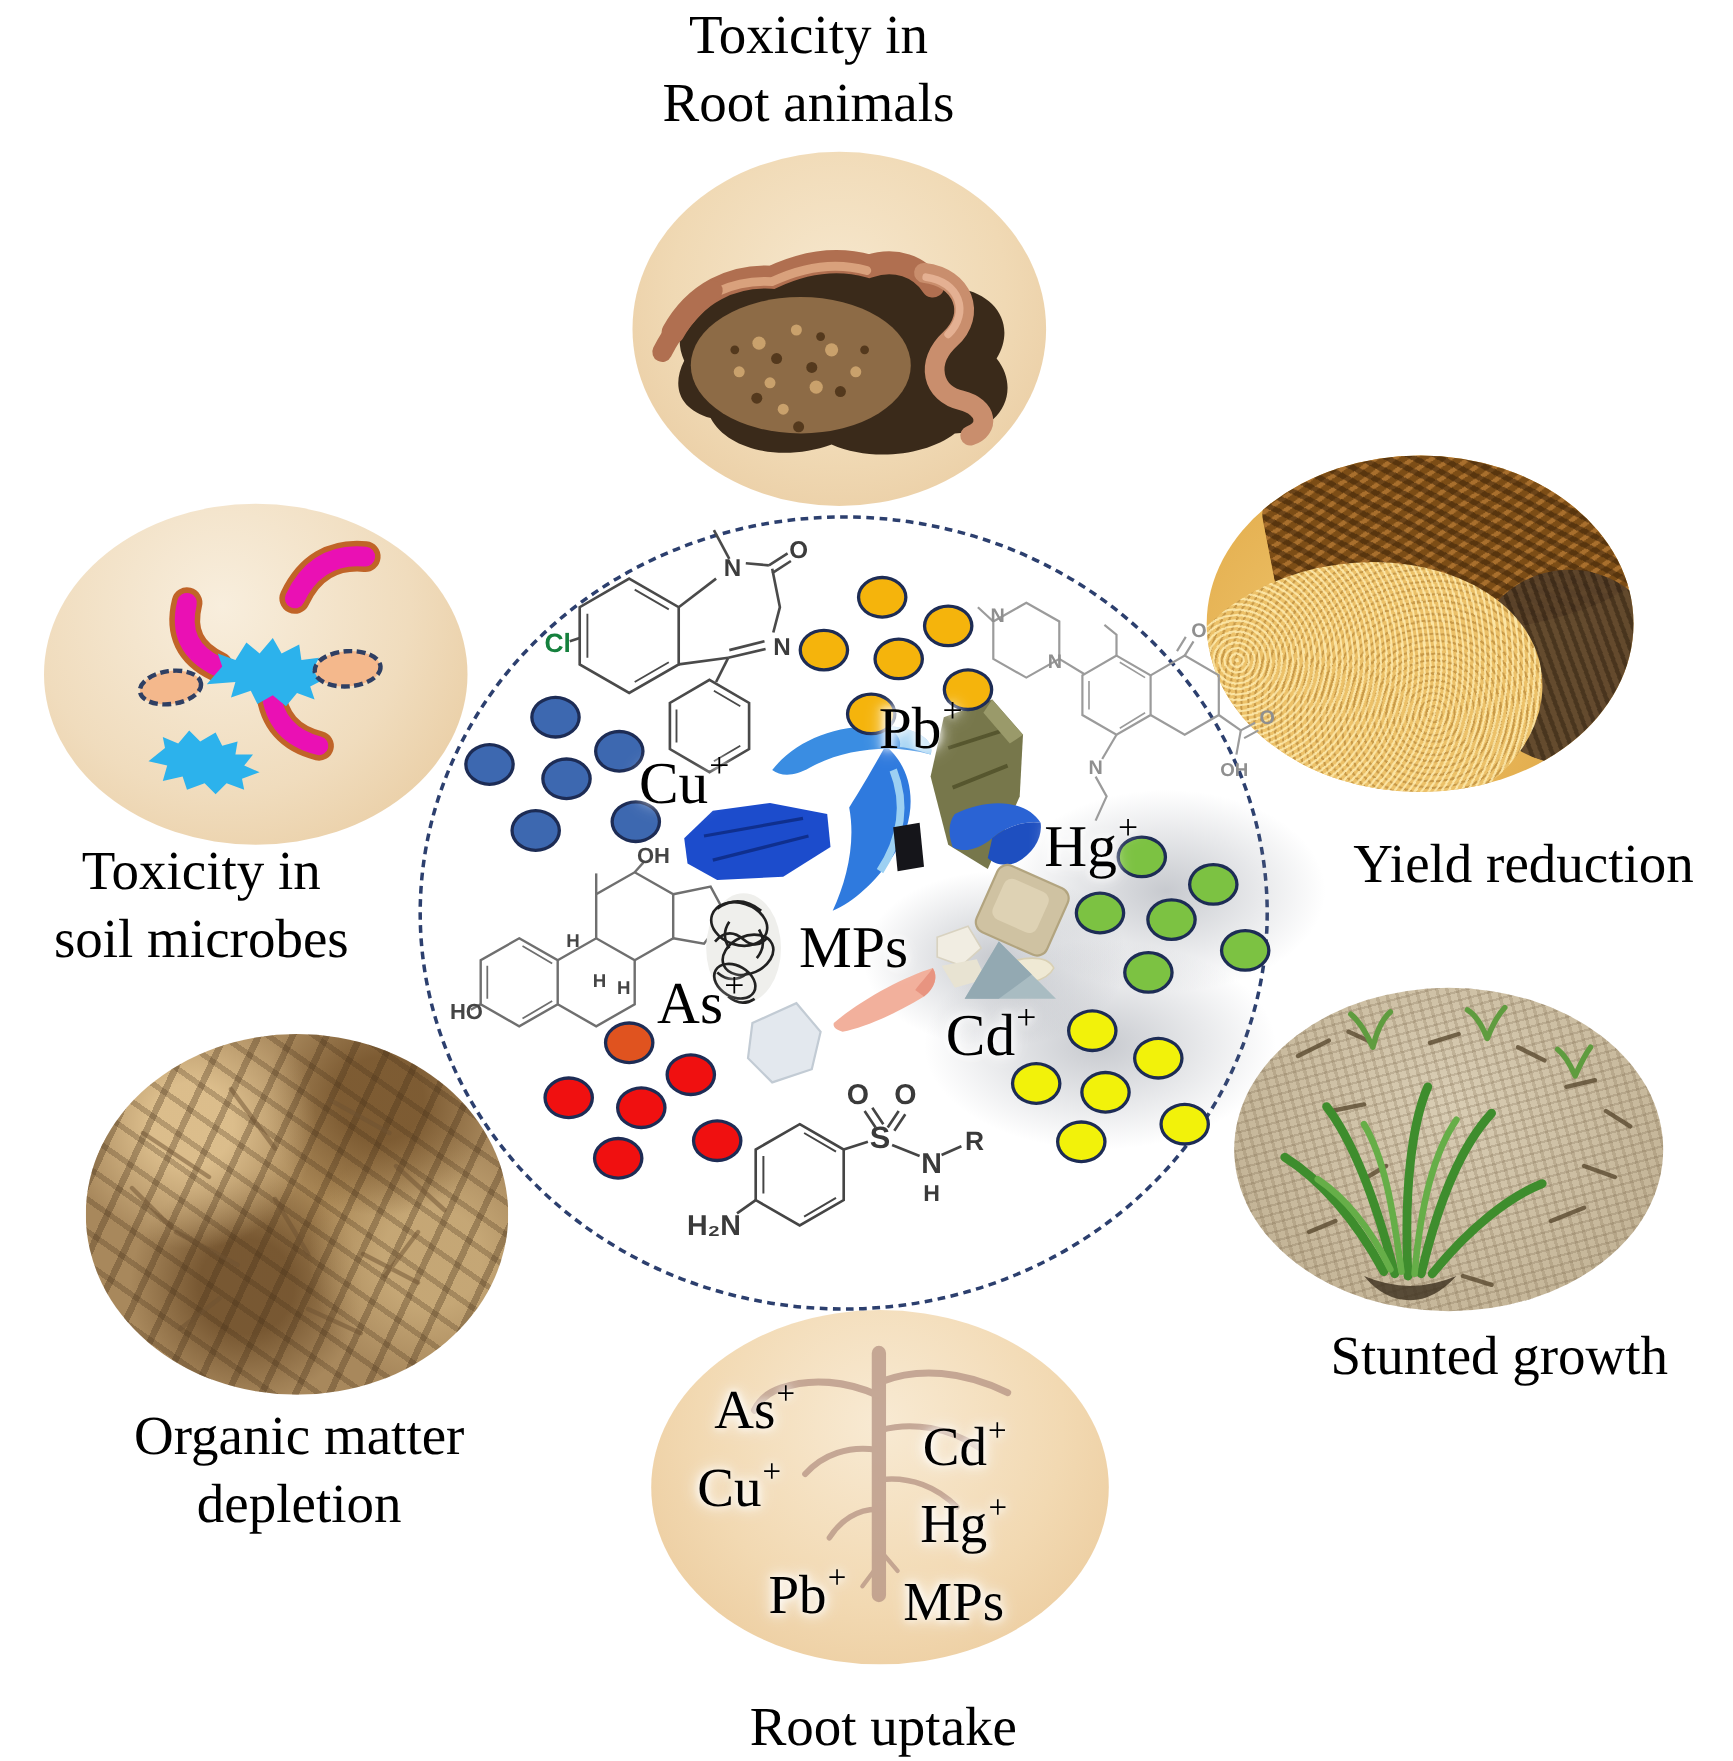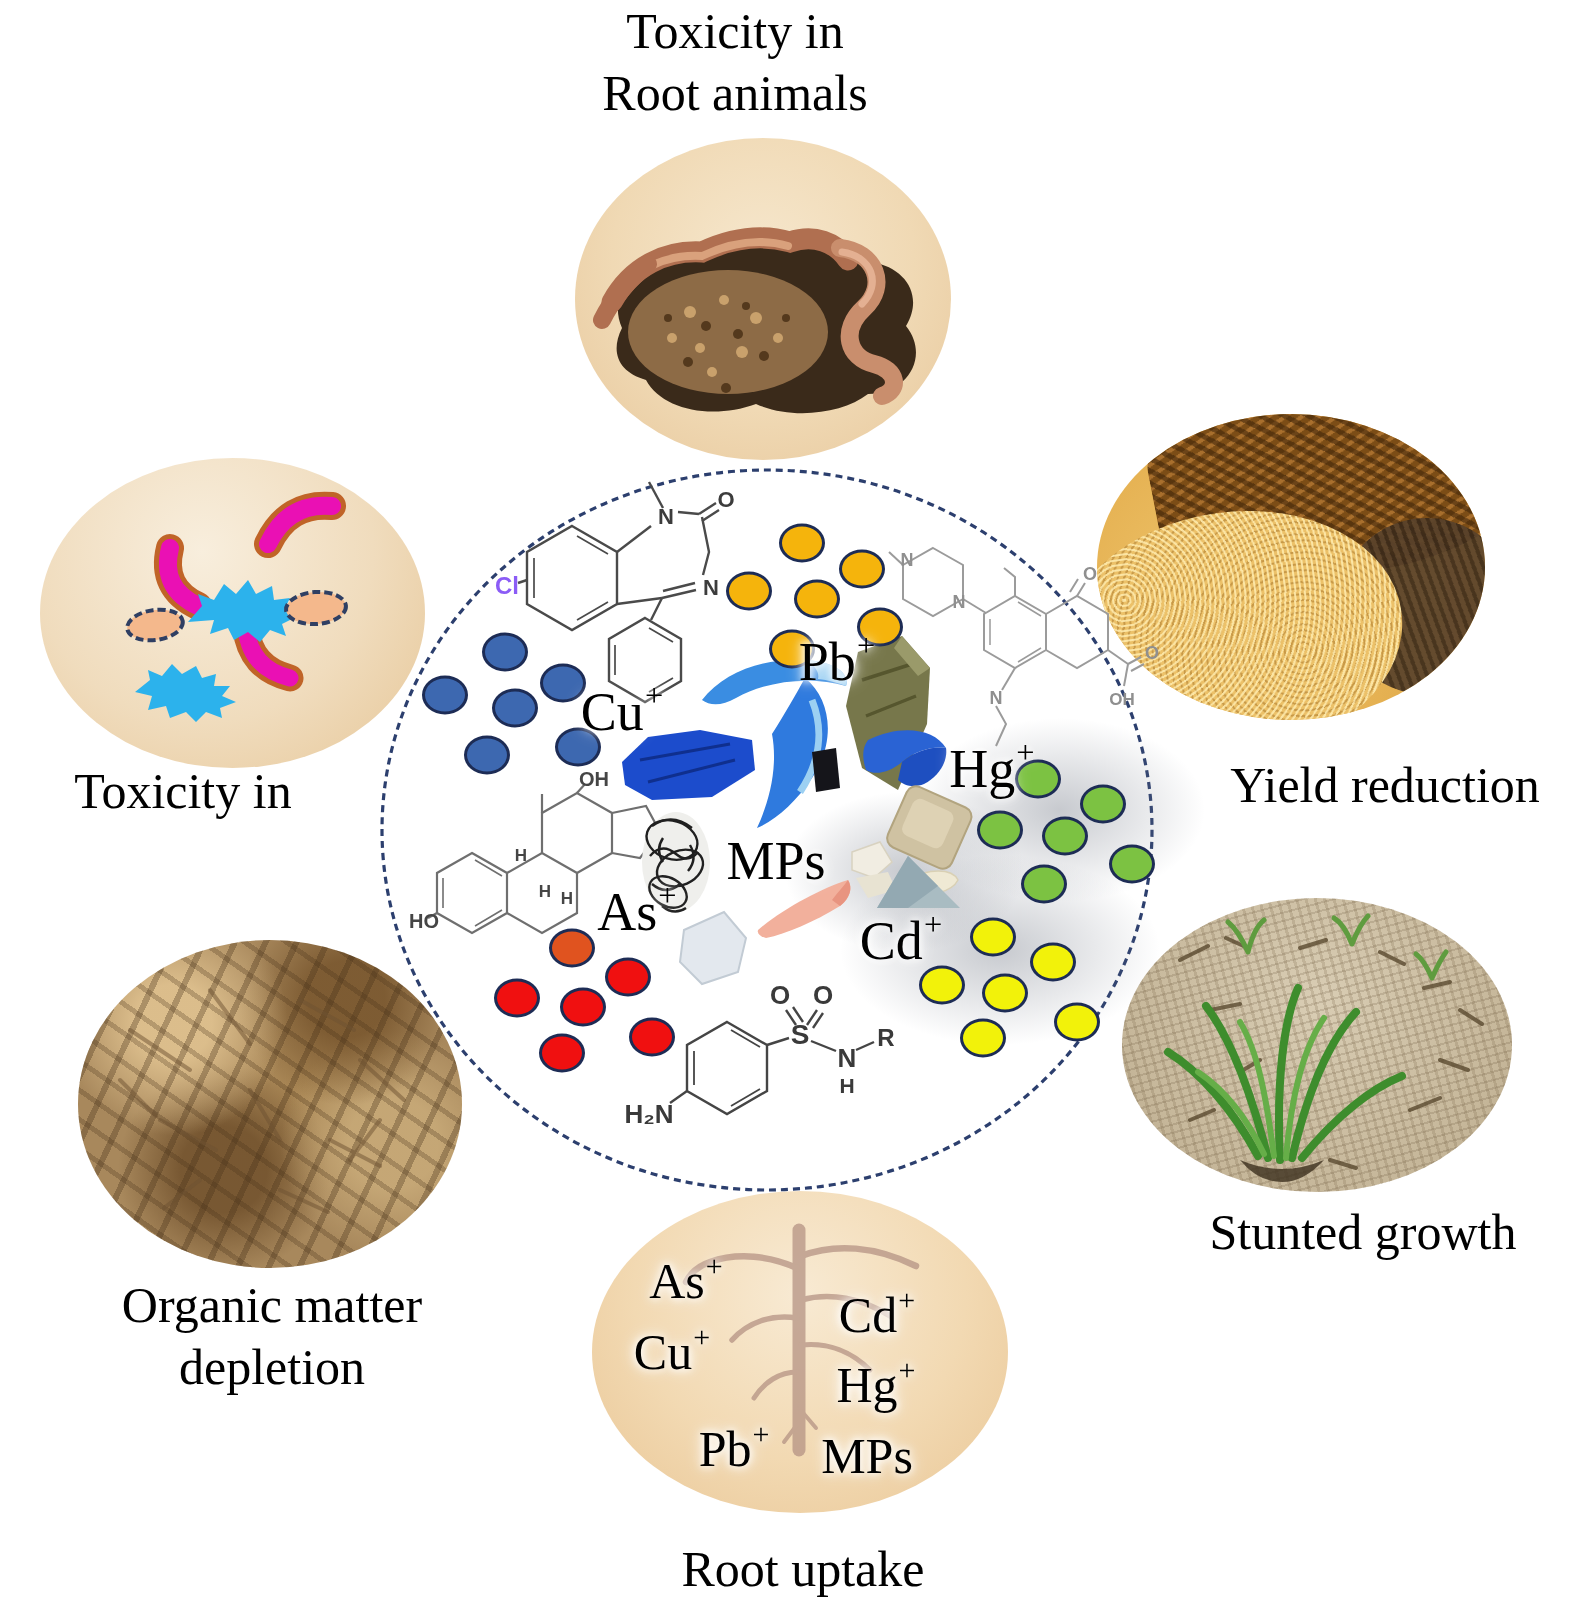--- a/index.html
+++ b/index.html
@@ -78,20 +78,21 @@
     <div class="organic-streaks"></div>
   </div>
   <div class="ellipse" id="el-root"></div>
 
   <div class="cap" style="left:735px;top:0px">
     <div>Toxicity in</div>
     <div>Root animals</div>
   </div>
   <div class="cap" style="left:183px;top:760px">
     <div>Toxicity in</div>
+    <div>soil microbes</div>
   </div>
   <div class="cap" style="left:1385px;top:754px">
     <div>Yield reduction</div>
   </div>
   <div class="cap" style="left:1363px;top:1201px">
     <div>Stunted growth</div>
   </div>
   <div class="cap" style="left:803px;top:1538px">
     <div>Root uptake</div>
   </div>
@@ -310,21 +311,21 @@
       <div class="ion-dot" style="left: 1077px; top: 1022px; background: rgb(242, 242, 10);"></div>
       <div class="ion-dot" style="left: 983px; top: 1038px; background: rgb(242, 242, 10);"></div>
       <div class="ion-dot" style="left: 572px; top: 948px; background: rgb(224, 83, 31);"></div>
       <div class="ion-dot" style="left: 628px; top: 977px; background: rgb(240, 16, 16);"></div>
       <div class="ion-dot" style="left: 517px; top: 998px; background: rgb(240, 16, 16);"></div>
       <div class="ion-dot" style="left: 583px; top: 1007px; background: rgb(240, 16, 16);"></div>
       <div class="ion-dot" style="left: 652px; top: 1037px; background: rgb(240, 16, 16);"></div>
       <div class="ion-dot" style="left: 562px; top: 1053px; background: rgb(240, 16, 16);"></div>
     </div>
   <div class="layer" id="atoms">
-      <div class="atom-label" style="left: 507px; top: 586px; font-size: 24px; color: #8b5cf6;">Cl</div>
+      <div class="atom-label" style="left: 507px; top: 586px; font-size: 24px; color: #15803d;">Cl</div>
       <div class="atom-label" style="left: 666px; top: 517px; font-size: 22px; color: rgb(60, 60, 60);">N</div>
       <div class="atom-label" style="left: 726px; top: 500px; font-size: 22px; color: rgb(60, 60, 60);">O</div>
       <div class="atom-label" style="left: 711px; top: 588px; font-size: 22px; color: rgb(60, 60, 60);">N</div>
       <div class="atom-label" style="left: 907px; top: 560px; font-size: 18px; color: rgb(143, 143, 143);">N</div>
       <div class="atom-label" style="left: 959px; top: 602px; font-size: 18px; color: rgb(143, 143, 143);">N</div>
       <div class="atom-label" style="left: 1090px; top: 574px; font-size: 18px; color: rgb(143, 143, 143);">O</div>
       <div class="atom-label" style="left: 1152px; top: 653px; font-size: 18px; color: rgb(143, 143, 143);">O</div>
       <div class="atom-label" style="left: 1122px; top: 700px; font-size: 17px; color: rgb(143, 143, 143);">OH</div>
       <div class="atom-label" style="left: 996px; top: 698px; font-size: 18px; color: rgb(143, 143, 143);">N</div>
       <div class="atom-label" style="left: 594px; top: 779px; font-size: 20px; color: rgb(69, 69, 69);">OH</div>

